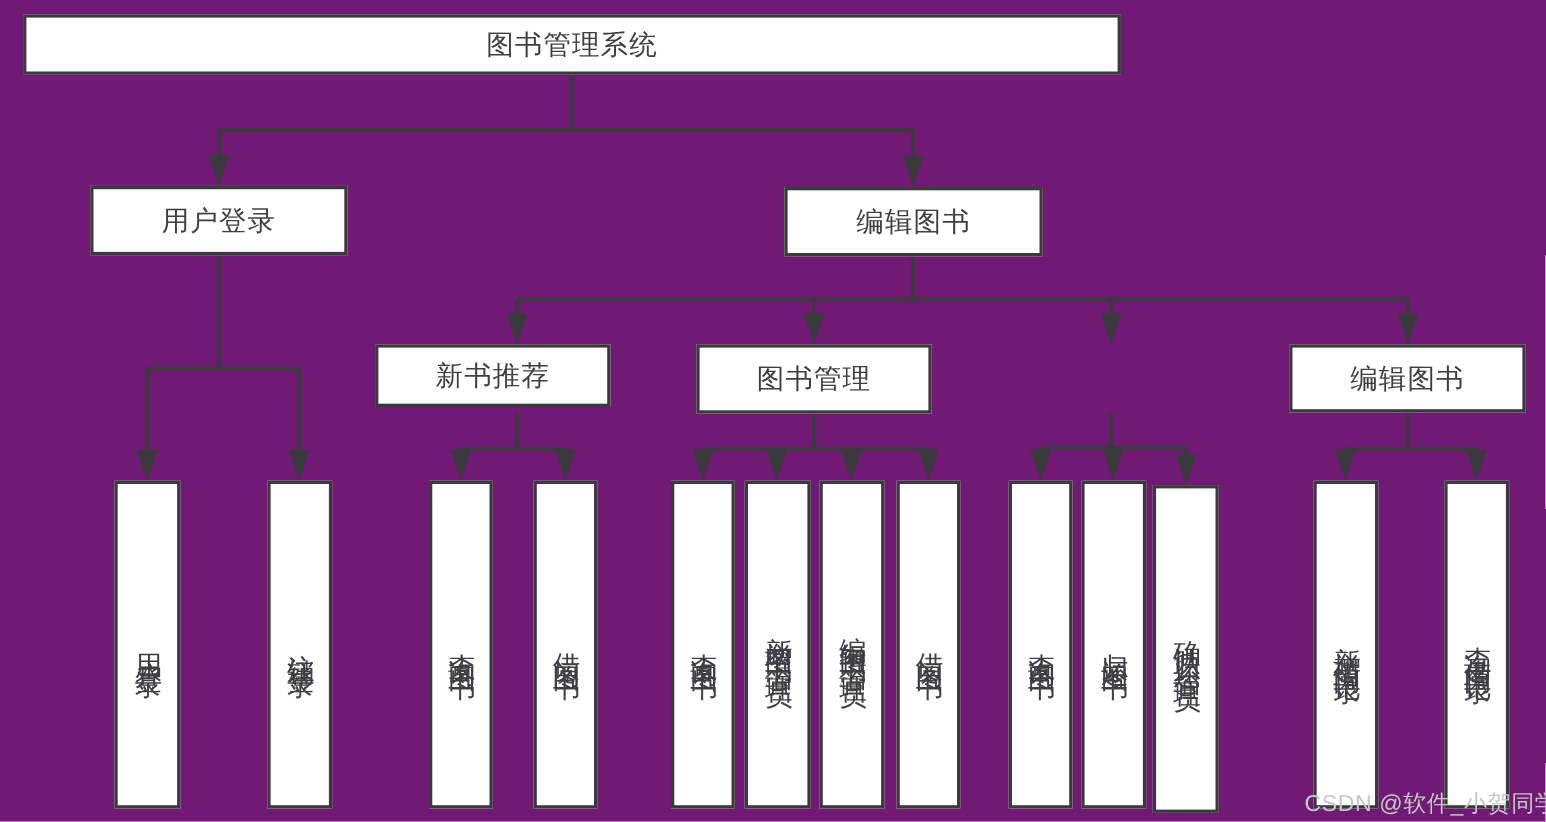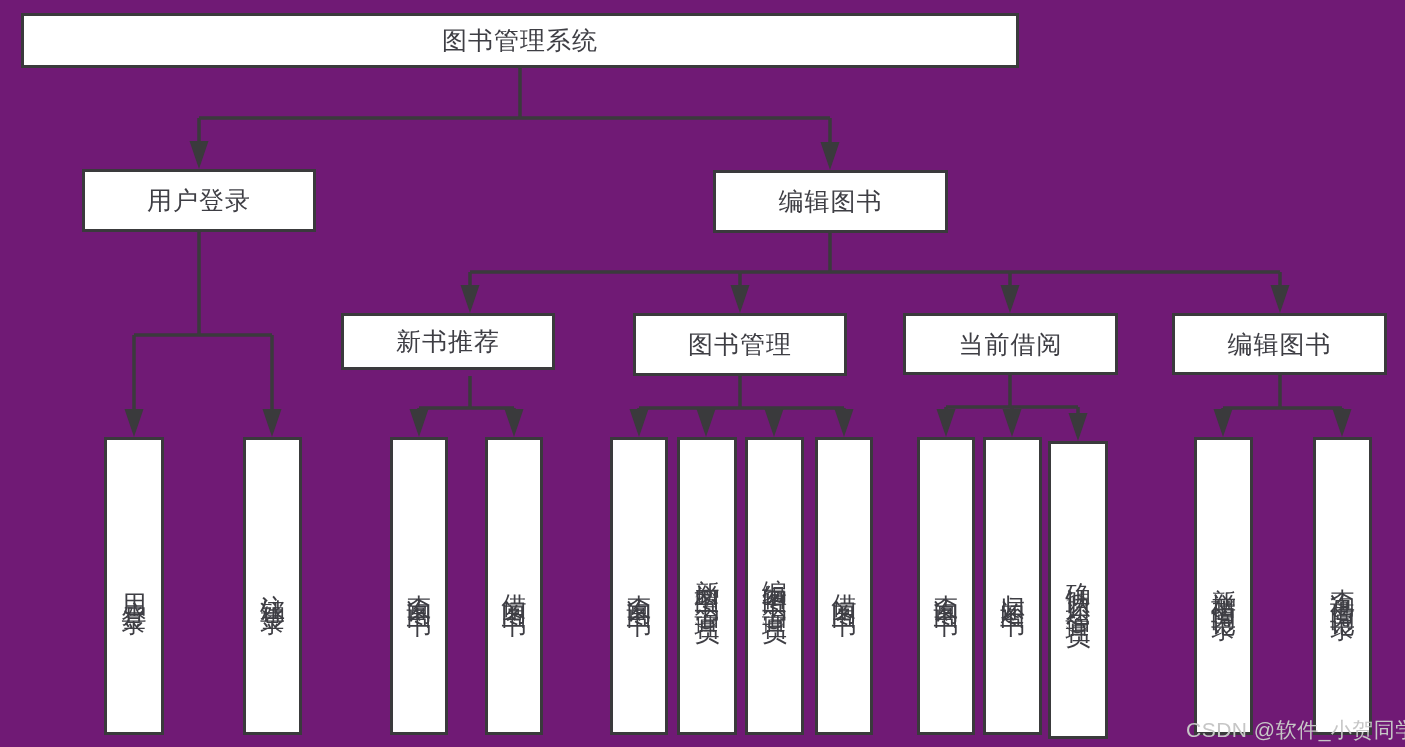--- a/index.html
+++ b/index.html
@@ -83,23 +83,20 @@
   <div class="node" style="left:713px;top:170px;width:235px;height:63px">
     <span>编辑图书</span>
   </div>
 
   <div class="node" style="left:341px;top:313px;width:214px;height:57px">
     <span>新书推荐</span>
   </div>
   <div class="node" style="left:633px;top:313px;width:214px;height:63px">
     <span>图书管理</span>
   </div>
-  <div class="node" style="left:903px;top:313px;width:215px;height:62px">
-    <span>当前借阅</span>
-  </div>
   <div class="node" style="left:1172px;top:313px;width:215px;height:62px">
     <span>编辑图书</span>
   </div>
 
   <div class="node vnode" style="left:104px;top:437px;width:60px;height:298px">
     <span>用户登录</span>
   </div>
   <div class="node vnode" style="left:243px;top:437px;width:59px;height:298px">
     <span>注销登录</span>
   </div>

